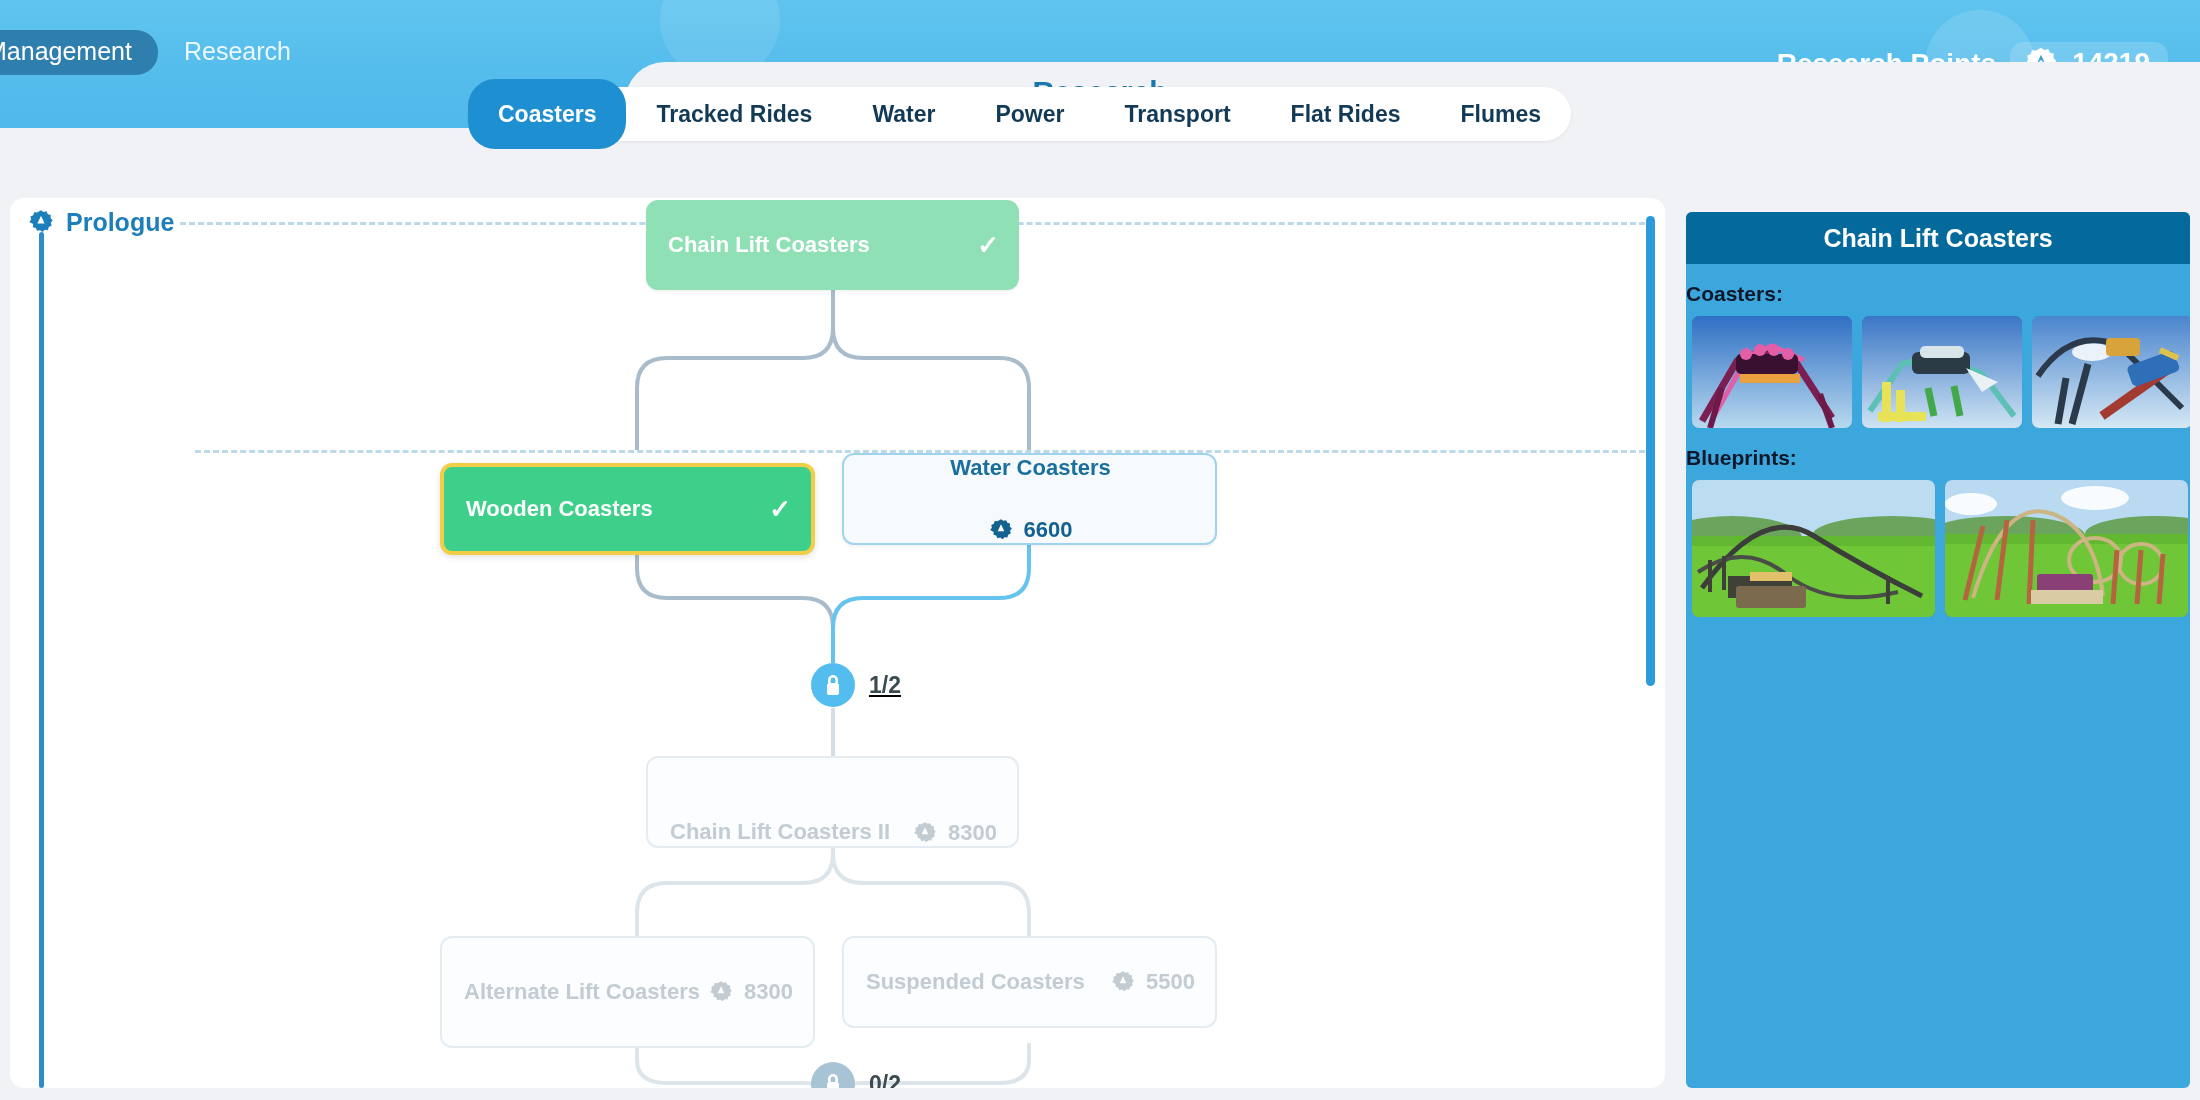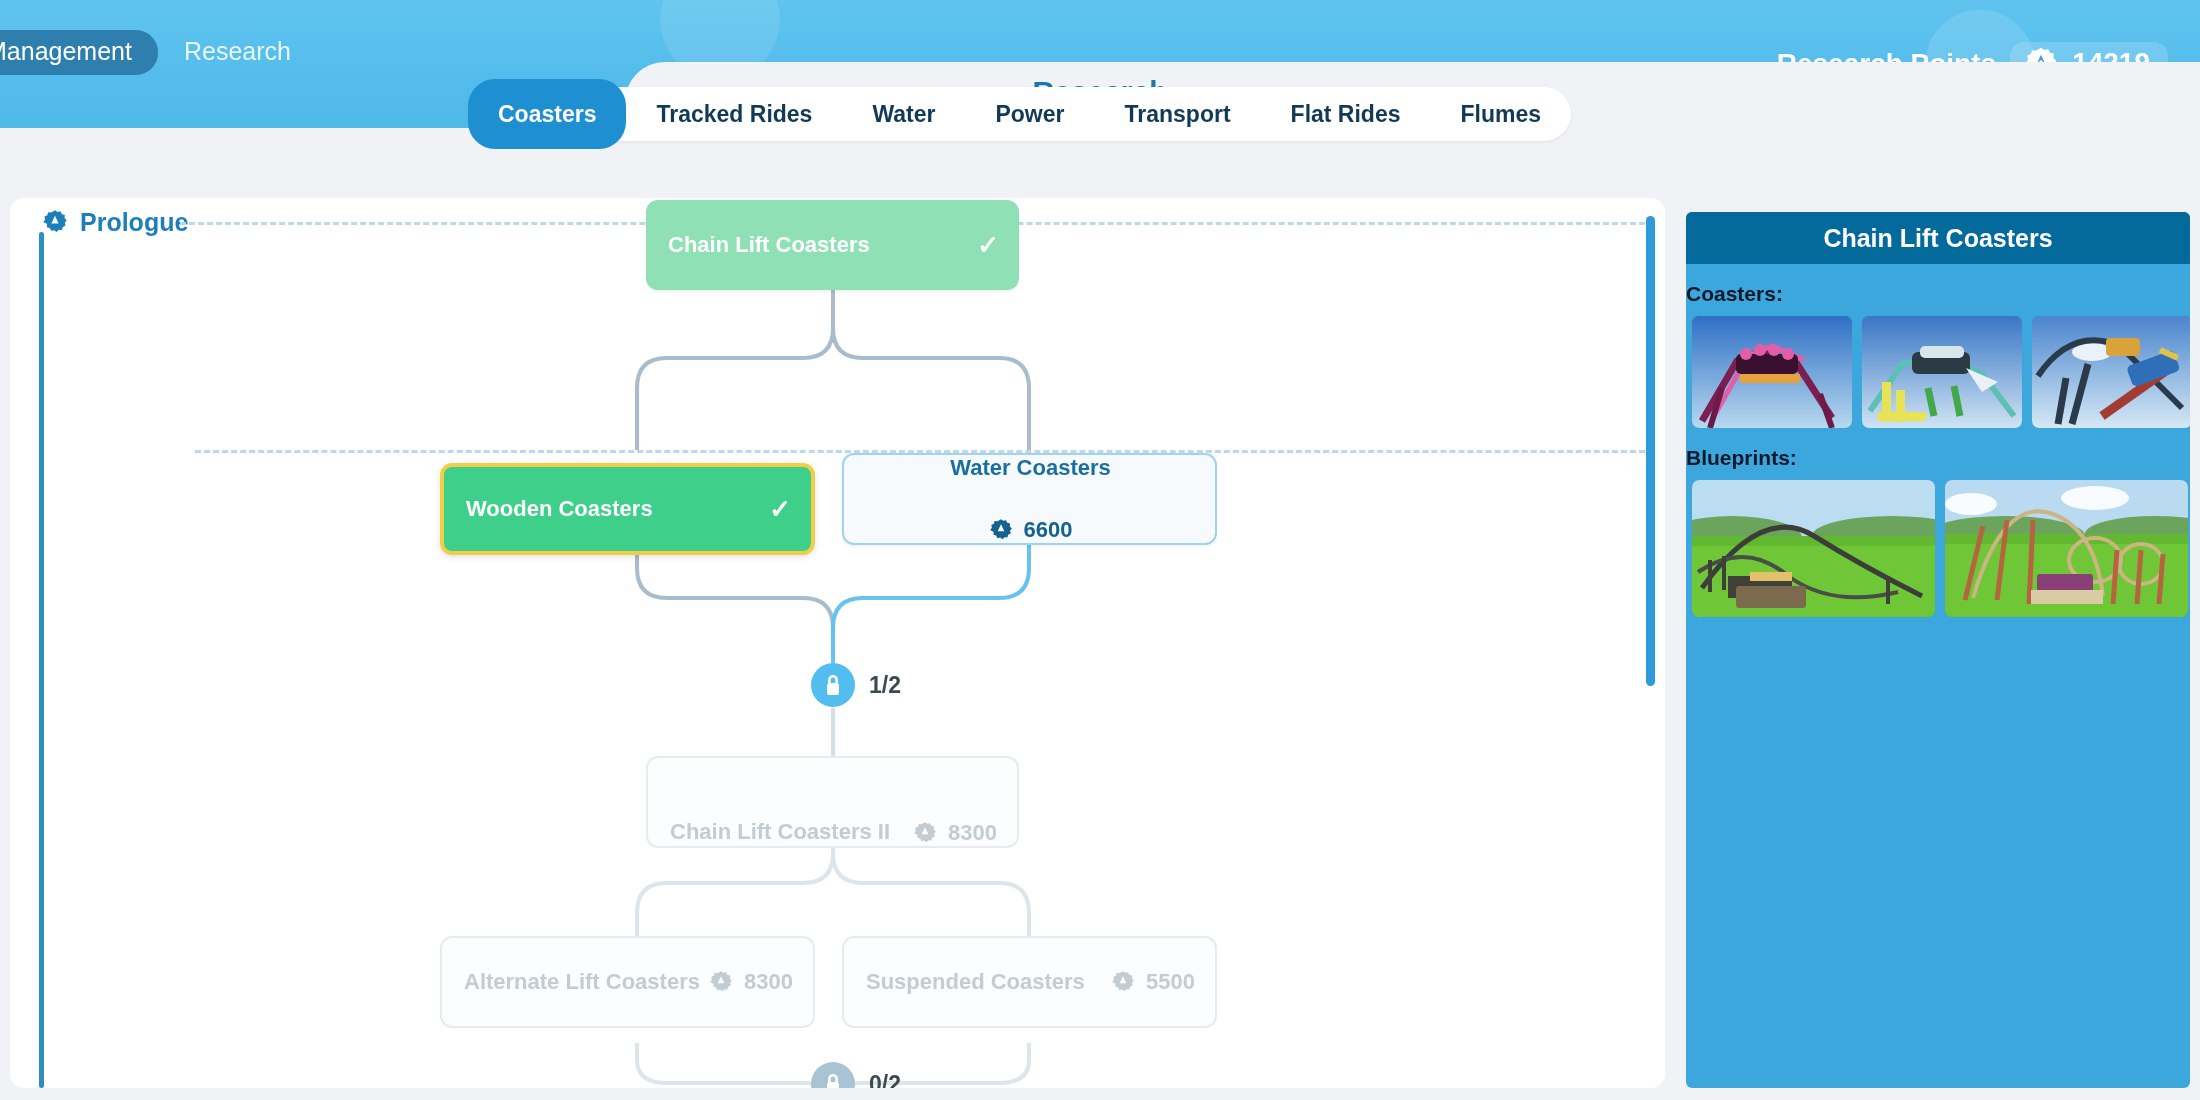--- a/index.html
+++ b/index.html
@@ -84,21 +84,21 @@
     pointer-events: none;
   }
 
   
   .tree-panel {
     position: absolute; left: 10px; top: 198px; width: 1655px; height: 890px;
     background: #ffffff; border-radius: 14px; overflow: hidden;
   }
   .tree-canvas { position: absolute; left: 0; top: 0; width: 1655px; height: 890px; }
 
-  .chapter-row { position: absolute; left: 0; display: flex; align-items: center; padding-left: 14px; }
+  .chapter-row { position: absolute; left: 0; display: flex; align-items: center; }
   .chapter-ico { margin-left: 18px; margin-right: 12px; display:flex; }
   .chapter-label { font-size: 25px; font-weight: bold; color: #1d7fba; white-space: nowrap; }
   .chapter-dash {
     position:absolute; height: 0; border-top: 3px dashed #bcd9ea;
   }
   .chapter-bar {
     position: absolute; left: 29px; width: 5px; border-radius: 3px; background: #2e8ec4;
   }
 
   
@@ -121,21 +121,21 @@
   }
   .node.available .cost { color: #14628f; }
   .node.locked {
     background: #fbfdfe; color: #c2ccd2; border: 2px solid #e4ecf1;
   }
   .node.locked .cost { color: #c2ccd2; }
 
   .check { font-size: 26px; color:#ffffff; font-weight: bold; margin-left: 10px; }
 
   
-  .gate { position: absolute; display:flex; align-items:center; }
+  .gate { position: absolute; display:flex; align-items:center;text-decoration:underline; }
   .gate .circ {
     width: 44px; height: 44px; border-radius: 50%;
     display:flex; align-items:center; justify-content:center;
   }
   .gate.open .circ { background: #53bdf0; }
   .gate.shut .circ { background: #a8c4d4; }
   .gate .ratio { font-size: 23px; font-weight: bold; color: #3c4a52; margin-left: 14px; }
 
   .scrollbar {
     position: absolute; right: 10px; top: 18px; width: 9px; height: 470px;
@@ -300,21 +300,21 @@
       <span class="gear">
         <svg width="24" height="24" viewBox="0 0 32 32">
           <path fill="#c2ccd2" d="M16 1.6l3.1 2.2 3.7-.9 1.6 3.5 3.7 1-.4 3.8 2.7 2.7-2.3 3.1.9 3.7-3.5 1.6-1 3.7-3.8-.4-2.7 2.7-3.1-2.3-3.7.9-1.6-3.5-3.7-1 .4-3.8L1.6 16l2.3-3.1-.9-3.7 3.5-1.6 1-3.7 3.8.4z"></path>
           <path fill="#ffffff" d="M16 8.2l4.4 9.6h-8.8z"></path>
         </svg>
       </span>
       <span>8300</span>
     </span>
   </div>
 
-  <div class="node locked" style="left:430px; top:738px; width:375px; height:92px;">
+  <div class="node locked" style="left:430px; top:738px; width:375px; height:112px;">
     <span class="nm">Alternate Lift Coasters</span>
     <span class="cost">
       <span class="gear">
         <svg width="24" height="24" viewBox="0 0 32 32">
           <path fill="#c2ccd2" d="M16 1.6l3.1 2.2 3.7-.9 1.6 3.5 3.7 1-.4 3.8 2.7 2.7-2.3 3.1.9 3.7-3.5 1.6-1 3.7-3.8-.4-2.7 2.7-3.1-2.3-3.7.9-1.6-3.5-3.7-1 .4-3.8L1.6 16l2.3-3.1-.9-3.7 3.5-1.6 1-3.7 3.8.4z"></path>
           <path fill="#ffffff" d="M16 8.2l4.4 9.6h-8.8z"></path>
         </svg>
       </span>
       <span>8300</span>
     </span>

